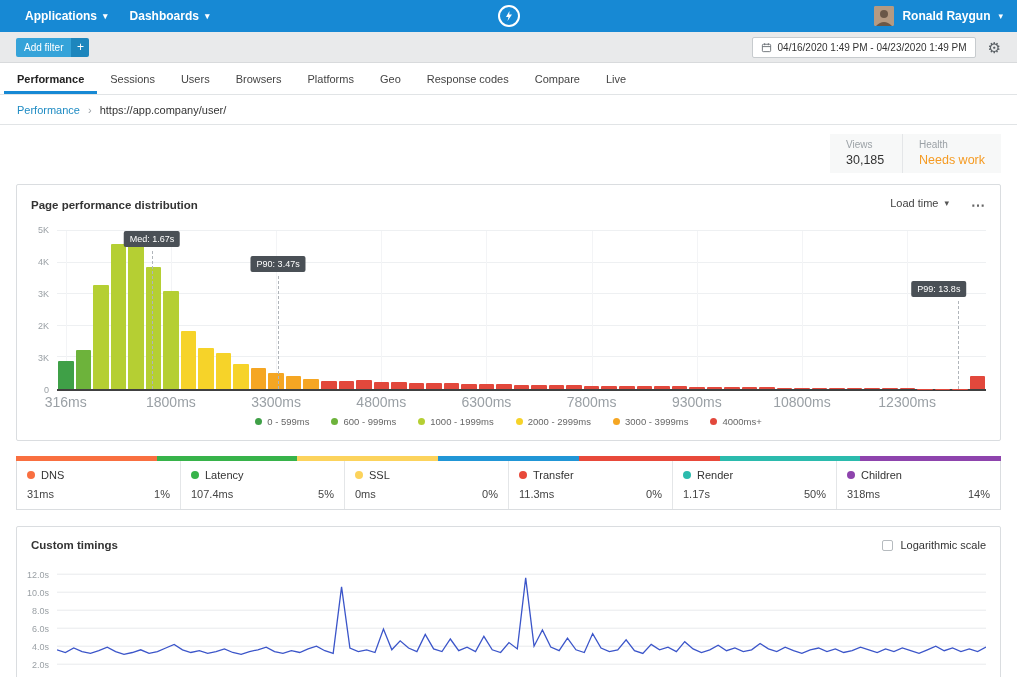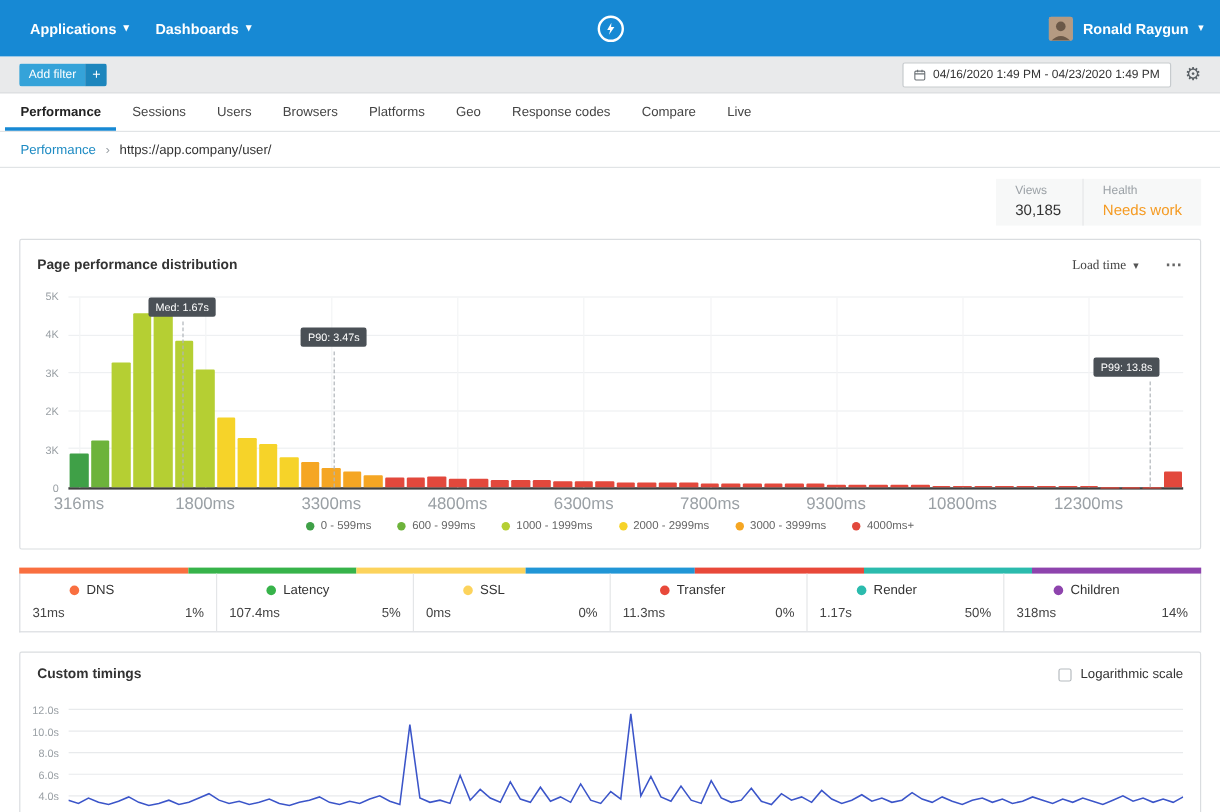--- a/index.html
+++ b/index.html
@@ -1,20 +1,20 @@
 <!DOCTYPE html>
 <html><head>
 <meta charset="utf-8">
 <style>
   * { margin:0; padding:0; box-sizing:border-box; }
   html,body { width:1017px; height:677px; overflow:hidden; background:#fff;
     font-family:"Liberation Sans", sans-serif; color:#333; }
 
   
-  .topnav { height:47px; background:#1789d4; display:flex; align-items:center;
+  .topnav { height:32px; background:#1789d4; display:flex; align-items:center;
     padding:0 14px; position:relative; }
   .nav-item { display:flex; align-items:center; gap:6px; color:#fff; font-size:12px;
     font-weight:bold; padding:0 11px; height:33px; cursor:pointer; }
   .caret { font-size:9px; line-height:1; }
   .logo { position:absolute; left:50%; transform:translateX(-50%); width:22px; height:22px;
     border:2px solid #fff; border-radius:50%; display:flex; align-items:center; justify-content:center; }
   .nav-right { margin-left:auto; display:flex; align-items:center; gap:8px; color:#fff; }
   .avatar { width:20px; height:20px; border-radius:2px; background:#c0a58e; overflow:hidden; }
   .username { font-size:12px; font-weight:bold; }
 
@@ -48,21 +48,21 @@
   .stats-row { display:flex; justify-content:flex-end; padding:9px 16px 11px; }
   .stat { background:#f7f8f8; padding:5px 16px 6px; min-width:72px; }
   .stat + .stat { border-left:1px solid #e4e6e8; }
   .stat-label { font-size:10px; color:#9ba1a6; }
   .stat-value { font-size:12.5px; color:#333; margin-top:3px; }
 
   
   .card { border:1px solid #dadde0; border-radius:2px; margin:0 16px; background:#fff; }
   .card-header { display:flex; align-items:center; justify-content:space-between; padding:12px 14px; }
   .card-title { font-size:11.5px; font-weight:bold; color:#333; }
-  .card-tools { display:flex; align-items:center; gap:22px;font-family:Liberation Serif, serif; }
+  .card-tools { display:flex; align-items:flex-start; gap:22px; }
   .dropdown { display:flex; align-items:center; gap:6px; font-size:11px; color:#444; cursor:pointer; }
   .dropdown .caret { color:#555; }
   .more { color:#666; font-size:14px; font-weight:bold; letter-spacing:1px; cursor:pointer; }
 
   
   .dist-chart { display:flex; padding:6px 14px 0 6px; }
   .y-axis { width:34px; position:relative; height:160px; }
   .y-axis .ytick { position:absolute; right:8px; font-size:9px; color:#9aa0a5; }
   .plot { flex:1; position:relative; height:160px; border-bottom:2px solid #404040; }
   .hgrid { position:absolute; left:0; right:0; height:1px; background:#eef0f2; }
@@ -83,21 +83,21 @@
   .lg-dot { width:7px; height:7px; border-radius:50%; display:inline-block; }
   .lg-label { font-size:9.5px; color:#666; }
 
   
   .timing-section { margin:15px 16px 0; }
   .timing-bar { height:5px; display:flex; }
   .tseg { flex:1; }
   .timing-table { border:1px solid #dadde0; border-top:none; display:flex; background:#fff; }
   .tcell { flex:1; padding:8px 10px 9px; }
   .tcell + .tcell { border-left:1px solid #e4e6e8; }
-  .tname { display:flex; align-items:center; gap:6px; font-size:11px; color:#333;margin-left:31px; }
+  .tname { display:flex; align-items:center; gap:6px; font-size:11px; color:#333; }
   .tname.hl { color:#1e8bc3; }
   .tdot { width:8px; height:8px; border-radius:50%; display:inline-block; }
   .tvals { display:flex; justify-content:space-between; margin-top:7px; font-size:11px; color:#444; }
 
   
   .ct-card { margin-top:16px; }
   .checkbox-ctl { display:flex; align-items:center; gap:7px; font-size:11px; color:#333; cursor:pointer; }
   .checkbox { width:11px; height:11px; border:1px solid #b6bbbf; border-radius:2px; background:#fff; }
   .ct-chart { display:flex; padding:4px 14px 0 4px; }
   .ct-y { width:36px; position:relative; height:130px; }

